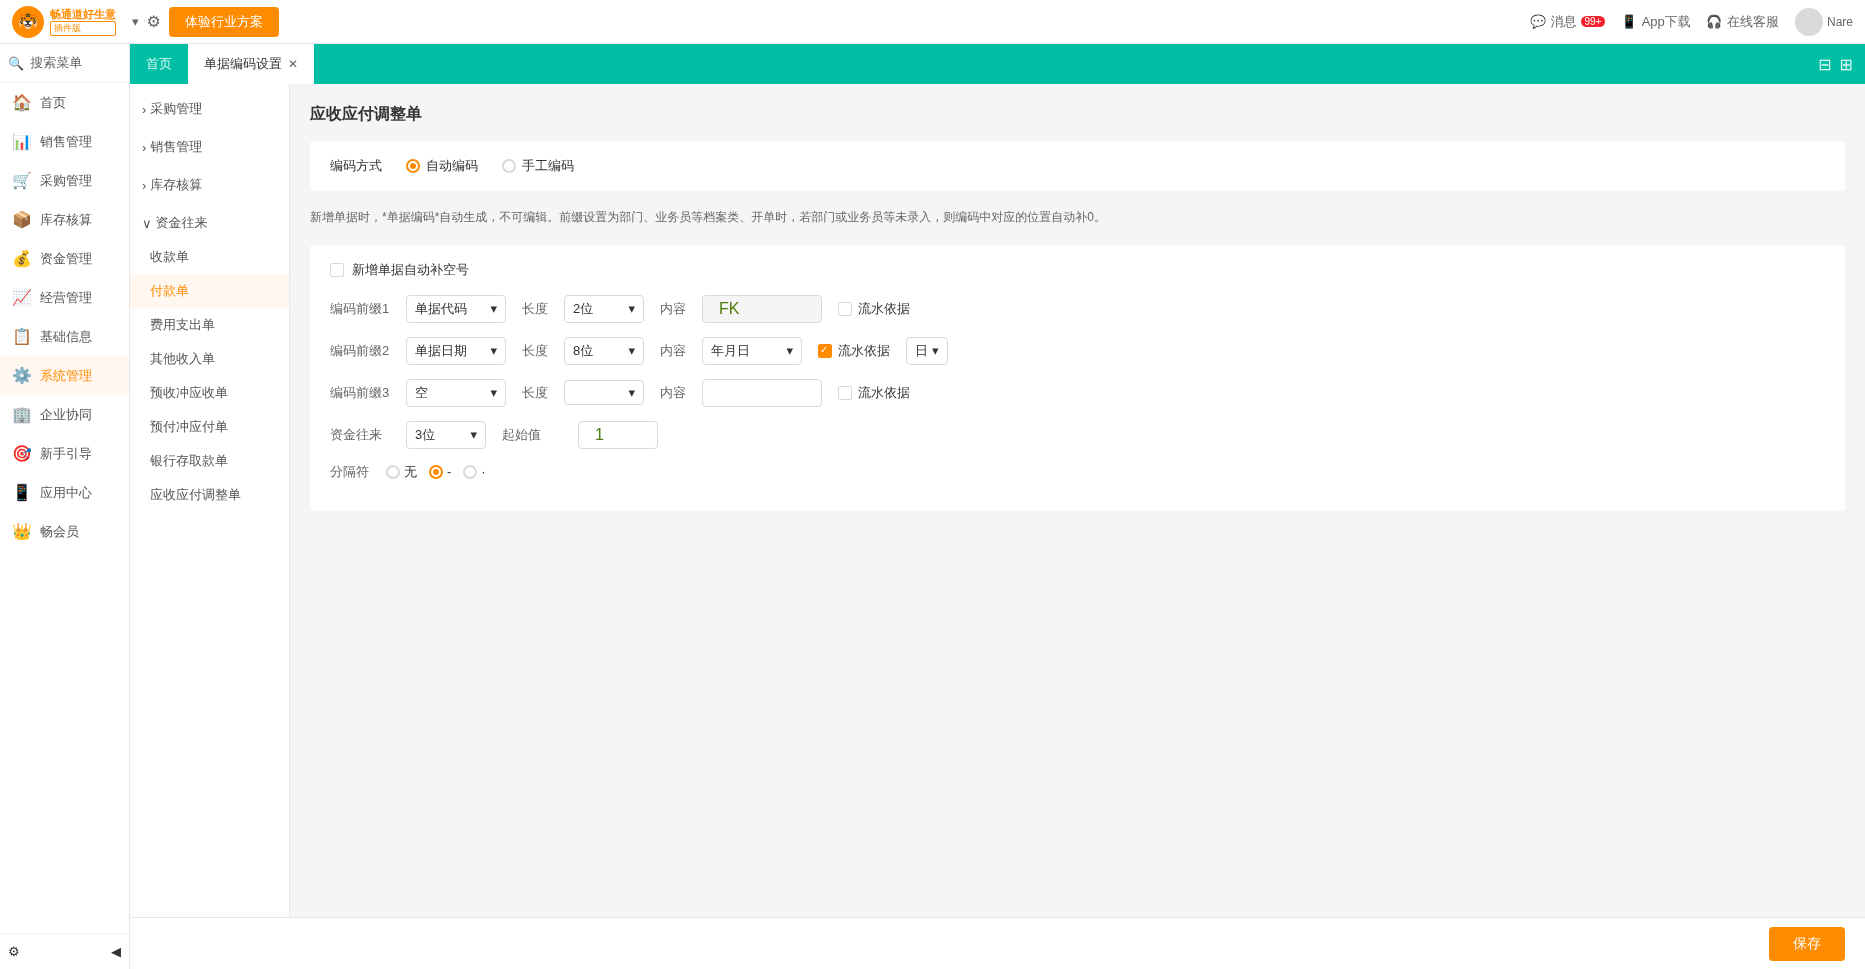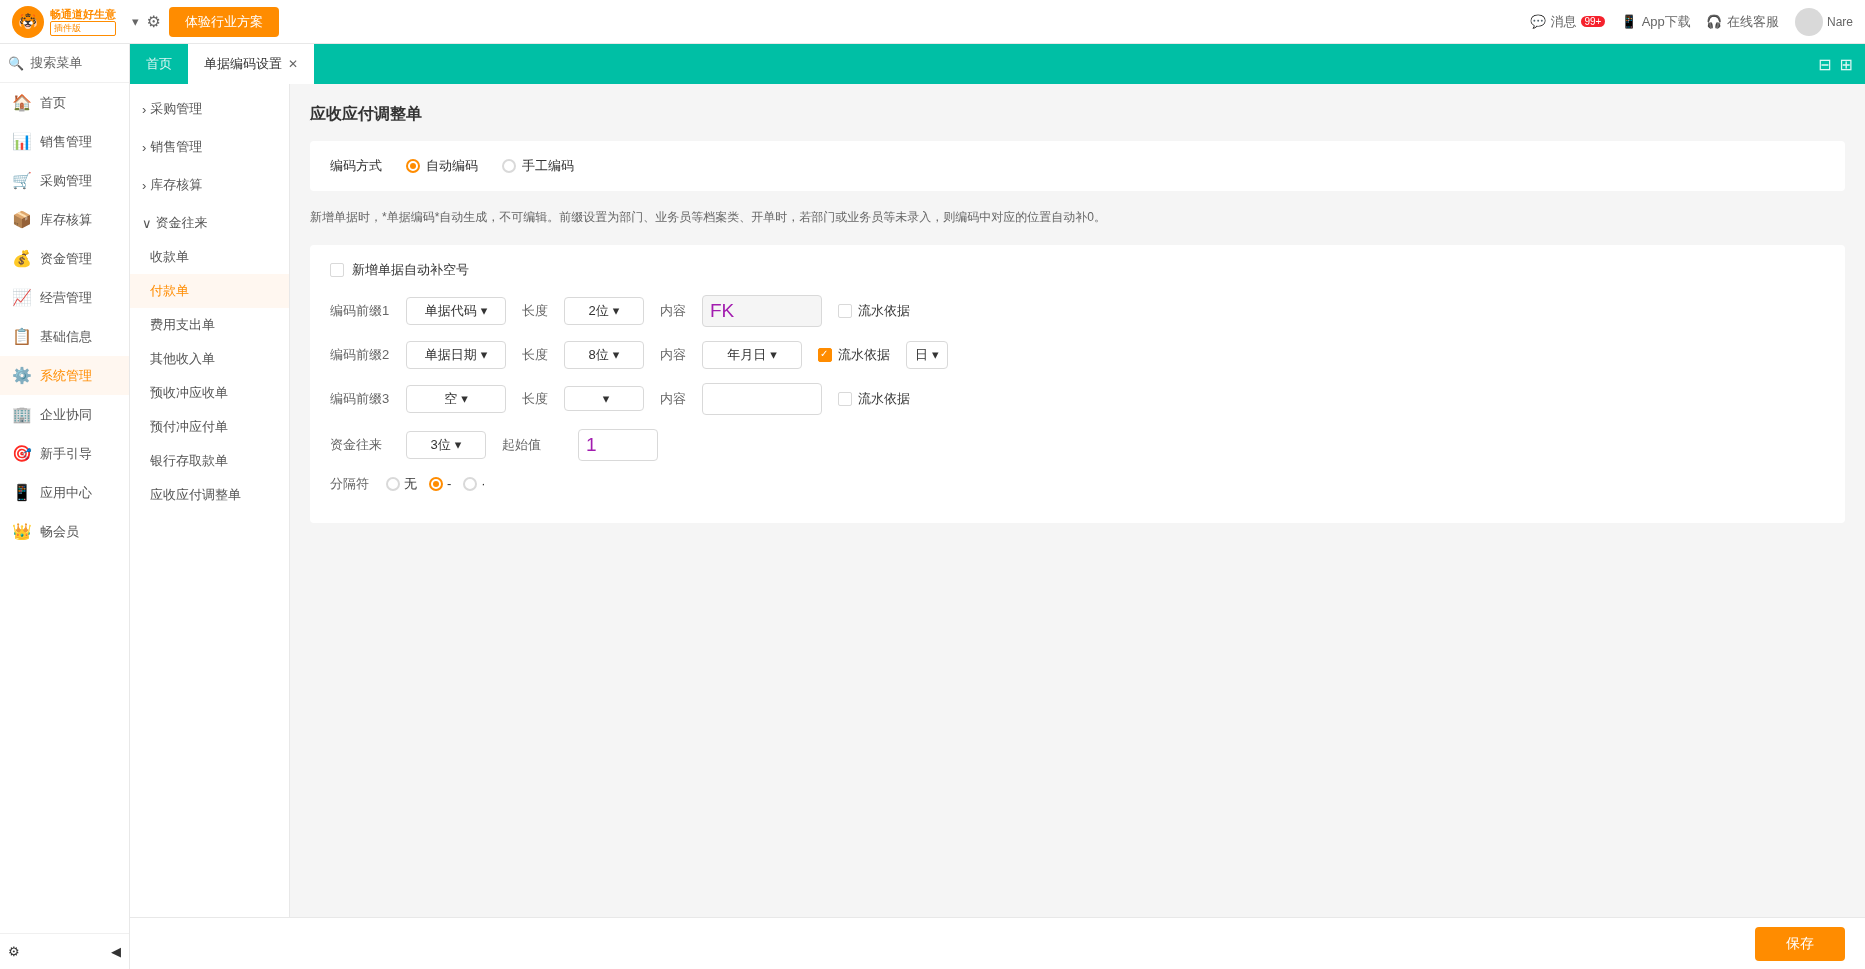--- a/index.html
+++ b/index.html
@@ -314,30 +314,30 @@
       display: flex;
       align-items: center;
       border: 1px solid #d9d9d9;
       border-radius: 4px;
       padding: 4px 8px;
       background: #fff;
       cursor: pointer;
       font-size: 13px;
       min-width: 100px;
       gap: 4px;
-      justify-content: center;
+      justify-content: space-between;
     }
     .form-input {
       border: 1px solid #d9d9d9;
       border-radius: 4px;
-      padding: 4px 7px;
-      font-size: 19px;
+      padding: 4px 16px;
+      font-size: 16px;
       min-width: 60px;
       background: #f5f5f5;
-      color: #a21caf;
+      color: #4d7c0f;
     }
     .length-label { color: #666; font-size: 13px; }
     .content-label { color: #666; font-size: 13px; }
 
     
     .cb-row { display: flex; align-items: center; gap: 6px; font-size: 13px; color: #333; }
     .cb-box {
       width: 14px; height: 14px;
       border: 1px solid #d9d9d9;
       border-radius: 2px;
@@ -388,21 +388,21 @@
       display: flex;
       align-items: center;
       justify-content: flex-end;
       padding: 0 20px;
       flex-shrink: 0;
     }
     .save-btn {
       background: #ff8c00;
       color: #fff;
       border: none;
-      padding: 8px 31px;
+      padding: 8px 24px;
       border-radius: 4px;
       cursor: pointer;
       font-size: 14px;
     }
   </style>
 </head>
 <body>
 
 <div class="top-header">
   <div class="logo-area">

